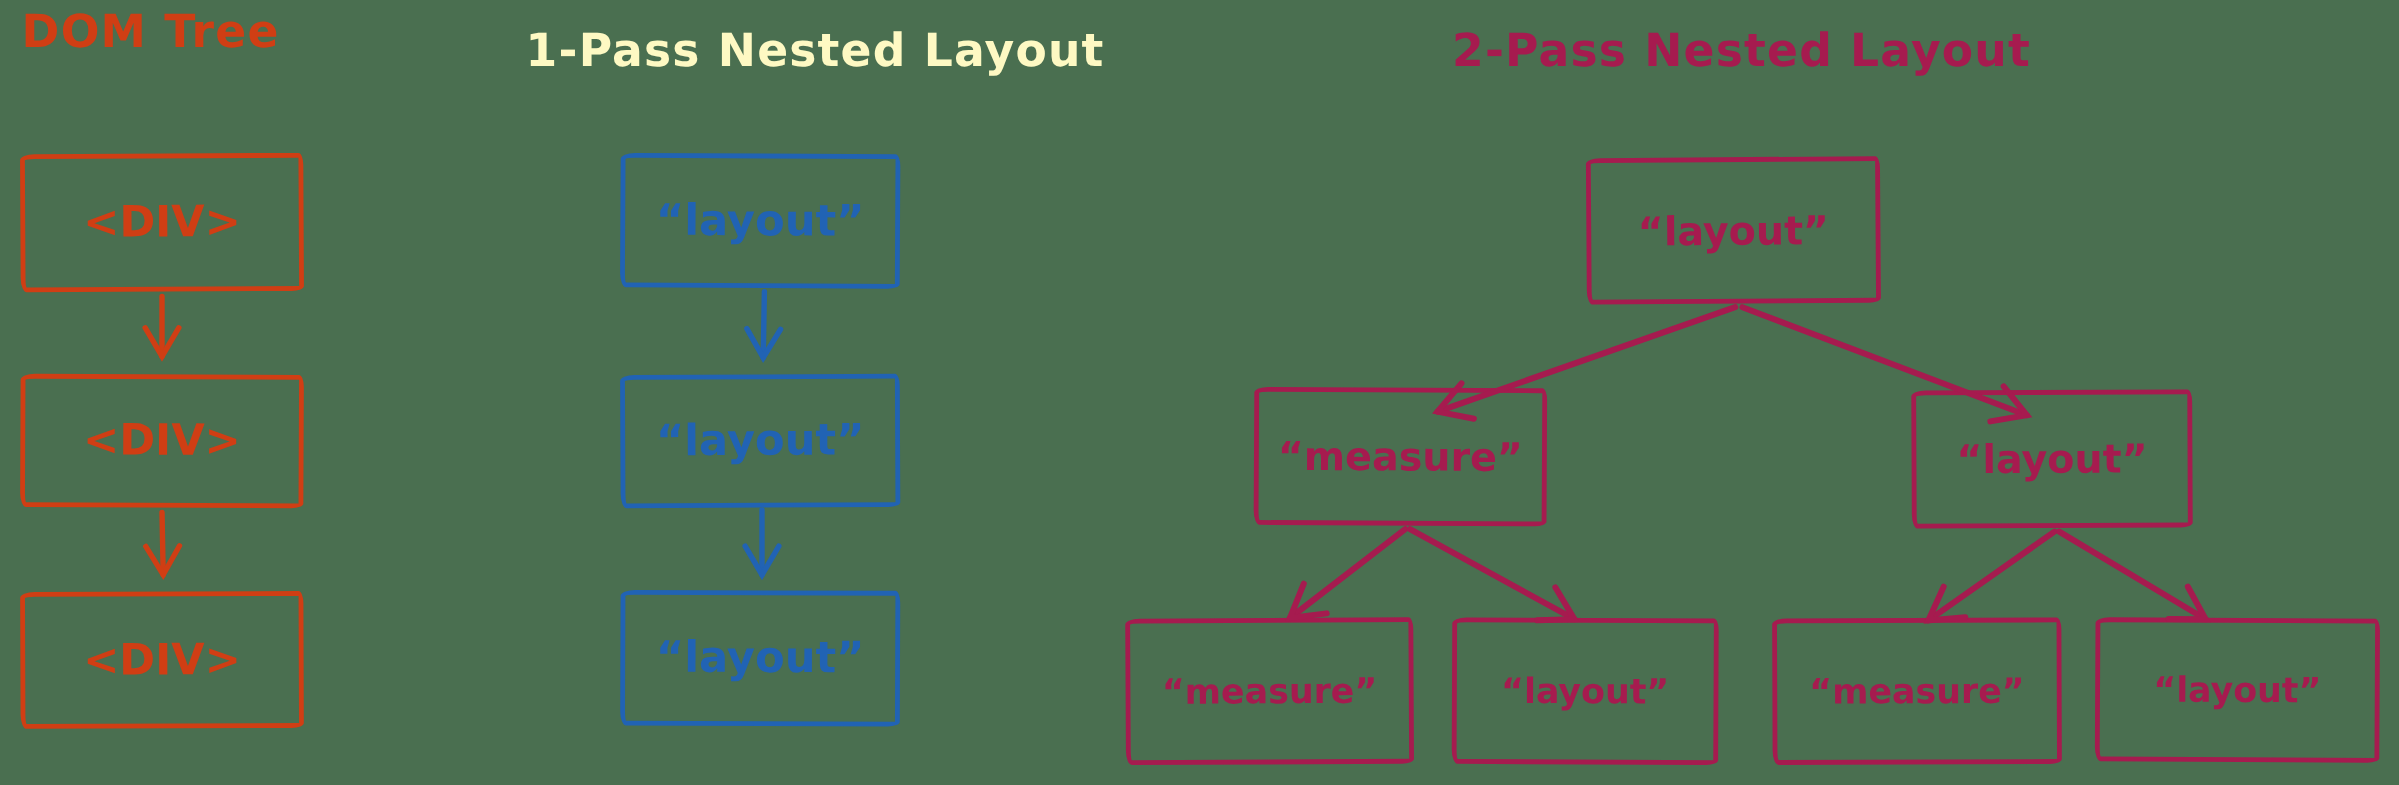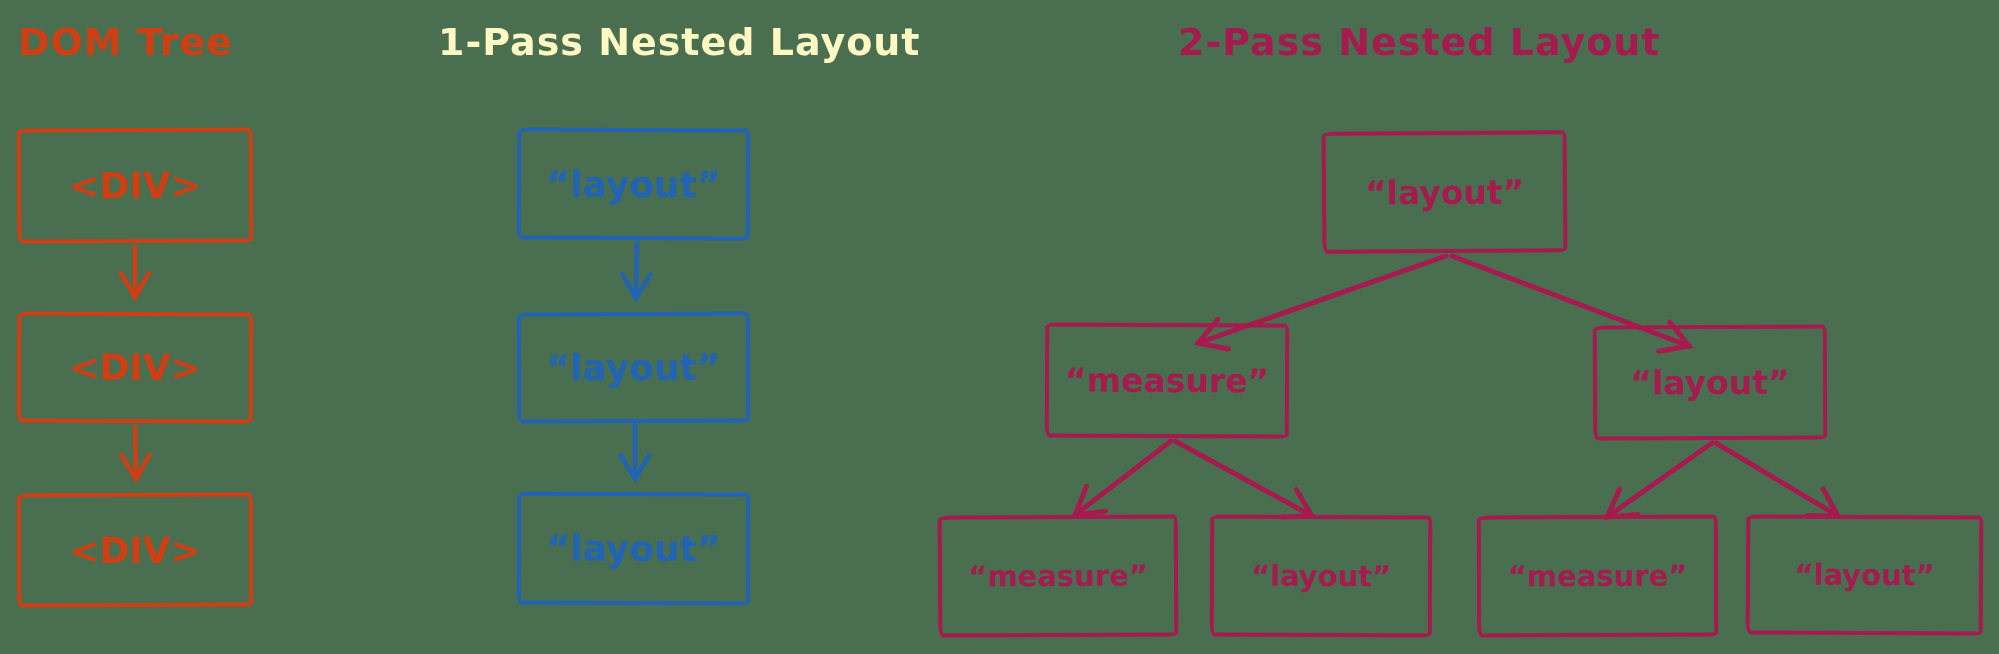--- a/index.html
+++ b/index.html
@@ -12,21 +12,21 @@
   }
   .title{
     position:absolute;
     font-size:38px;
     font-weight:bold;
     letter-spacing:1px;
     white-space:nowrap;
   }
   .t-orange{color:#d03e14;}
   .t-blue{color:#fef9c3;}
-  .t-crimson{color:#a61b4f;}
+  .t-crimson{color:#a61b4f;margin-left:32px;}
 
   .box{
     position:absolute;
     box-sizing:border-box;
     border:4px solid;
     display:flex;
     align-items:center;
     justify-content:center;
     font-weight:bold;
     white-space:nowrap;
@@ -47,21 +47,21 @@
   .ln{fill:none;stroke-linecap:round;}
   .ln-o{stroke:#d03e14;stroke-width:4.5;}
   .ln-b{stroke:#2163b4;stroke-width:4.5;}
   .ln-c{stroke:#a61b4f;stroke-width:5;}
 </style>
 </head>
 <body>
 
 <div>
 
-  <div class="title t-orange" style="left:18px;top:20px;">DOM Tree</div>
+  <div class="title t-orange" style="left:18px;top:4px;">DOM Tree</div>
   <div class="title t-blue" style="left:438px;top:20px;">1-Pass Nested Layout</div>
   <div class="title t-crimson" style="left:1178px;top:20px;">2-Pass Nested Layout</div>
 
   <div class="box b-orange fs-lg" style="left:17px;top:128px;width:236px;height:115px;transform:rotate(-0.3deg);">&lt;DIV&gt;</div>
   <div class="box b-orange fs-lg" style="left:17px;top:312px;width:236px;height:111px;transform:rotate(0.25deg);">&lt;DIV&gt;</div>
   <div class="box b-orange fs-lg" style="left:17px;top:493px;width:236px;height:114px;transform:rotate(-0.2deg);">&lt;DIV&gt;</div>
 
   <div class="box b-blue fs-lg" style="left:517px;top:128px;width:233px;height:112px;transform:rotate(0.3deg);">“layout”</div>
   <div class="box b-blue fs-lg" style="left:517px;top:312px;width:233px;height:111px;transform:rotate(-0.25deg);">“layout”</div>
   <div class="box b-blue fs-lg" style="left:517px;top:492px;width:233px;height:113px;transform:rotate(0.2deg);">“layout”</div>

